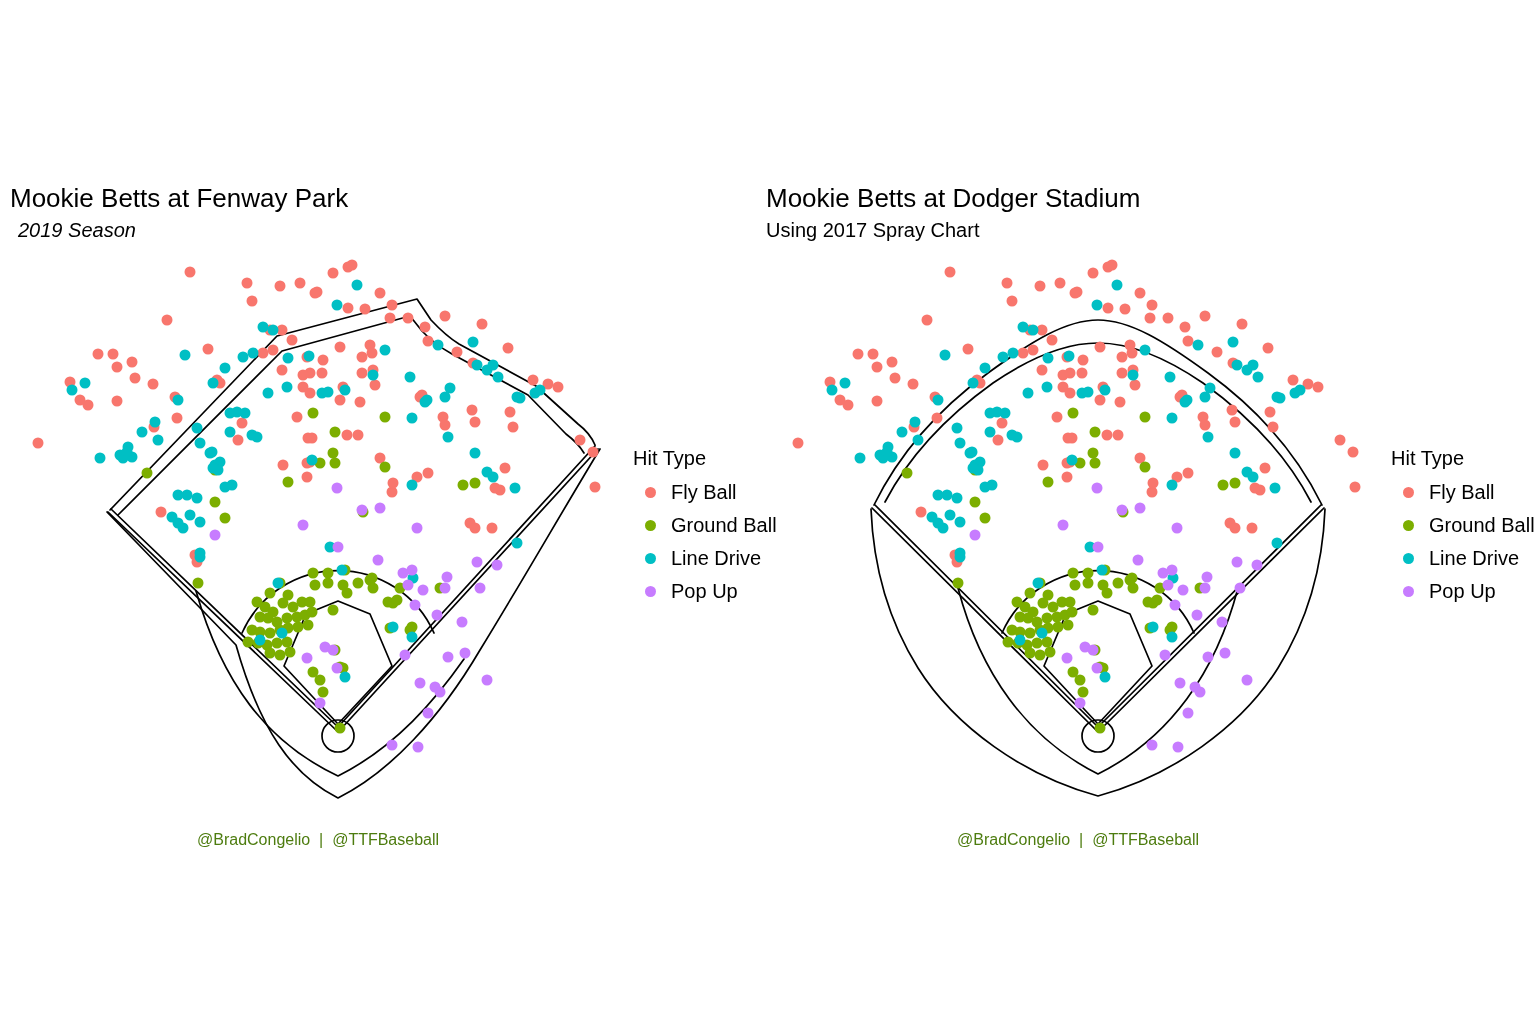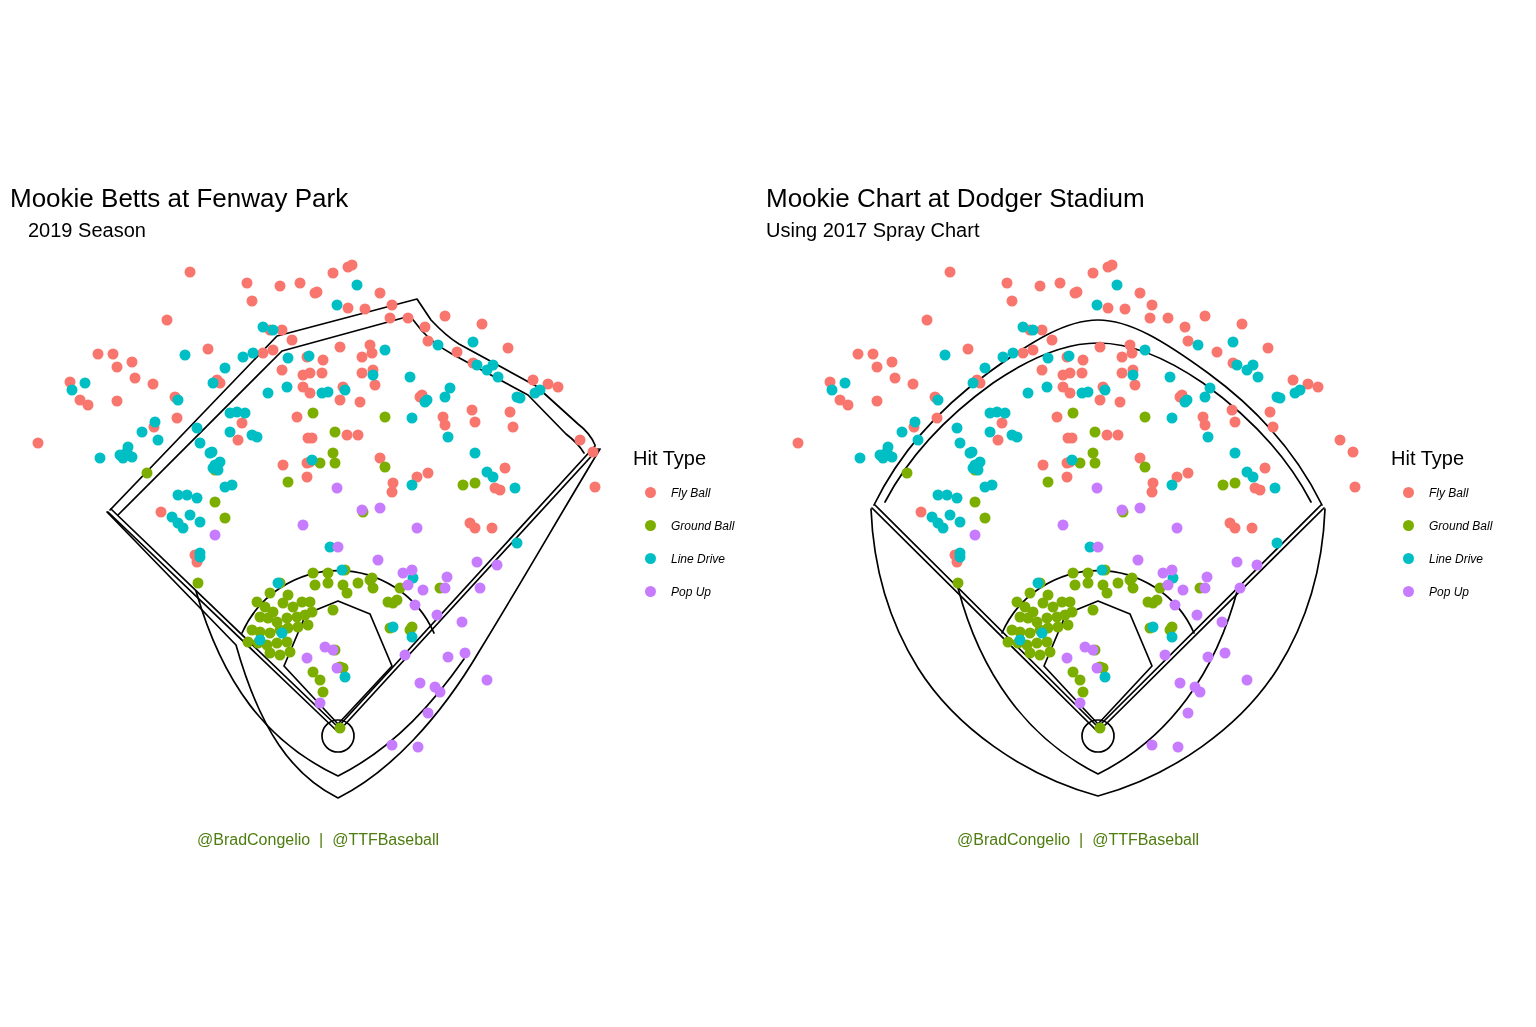--- a/index.html
+++ b/index.html
@@ -8,21 +8,21 @@
     background:#ffffff;font-family:"Liberation Sans",sans-serif;color:#000;
   }
   #spray-svg{position:absolute;left:0;top:0;}
   .panel-title{position:absolute;font-size:26px;line-height:1.1;color:#000;white-space:nowrap;text-align:right;}
   .panel-subtitle{position:absolute;font-size:20px;line-height:1.1;color:#000;white-space:nowrap;}
   .caption{position:absolute;width:600px;font-size:16px;color:#4d7c0f;white-space:pre;}
   .legend{position:absolute;}
   .legend-title{font-size:20px;margin-bottom:6px;color:#000;}
   .legend-item{display:flex;align-items:center;height:33px;}
   .legend-key{width:11px;height:11px;border-radius:50%;margin-left:12px;flex:0 0 auto;}
-  .legend-label{font-size:12px;margin-left:15px;white-space:nowrap;color:#000;font-style:italic;}
+  .legend-label{font-size:20px;margin-left:15px;white-space:nowrap;color:#000;}
   .field-path{fill:none;stroke:#000;stroke-width:1.7;stroke-linejoin:round;stroke-linecap:round;}
 </style>
 </head>
 <body>
 
 <svg id="spray-svg" width="1536" height="1027" viewBox="0 0 1536 1027">
 
   <g>
     <path class="field-path" d="M110,510 L277,336 L417,299 L431,320 Q446,336 459,344 L536,386 L578,424 Q590,433 595,445"></path>
     <path class="field-path" d="M118,515 L282,351 L410,316 L422,331 Q434,344 452,354 L528,395 L566,434 Q578,443 584,453"></path>
@@ -655,22 +655,22 @@
       <circle cx="1152" cy="745" r="5.5" fill="#C77CFF"></circle>
       <circle cx="1178" cy="747" r="5.5" fill="#C77CFF"></circle>
       <circle cx="1080" cy="703" r="5.5" fill="#C77CFF"></circle>
       <circle cx="1165" cy="655" r="5.5" fill="#C77CFF"></circle>
       <circle cx="1200" cy="692" r="5.5" fill="#C77CFF"></circle>
       <circle cx="1222" cy="622" r="5.5" fill="#C77CFF"></circle>
     </g>
 </svg>
 
 <div class="panel-title" style="left:10px;top:184px;">Mookie Betts at Fenway Park</div>
-<div class="panel-subtitle" style="left:28px;top:219px;">2019 Season</div>
-<div class="panel-title" style="left:766px;top:184px;">Mookie Chart at Dodger Stadium</div>
+<div class="panel-subtitle" style="left:18px;top:219px;font-style:italic;">2019 Season</div>
+<div class="panel-title" style="left:766px;top:184px;">Mookie Betts at Dodger Stadium</div>
 <div class="panel-subtitle" style="left:766px;top:219px;">Using 2017 Spray Chart</div>
 
 <div class="legend" style="left:633px;top:447px;">
   <div class="legend-title">Hit Type</div>
   <div class="legend-item">
     <span class="legend-key" style="background: rgb(248, 118, 109);"></span>
     <span class="legend-label">Fly Ball</span>
   </div>
   <div class="legend-item">
     <span class="legend-key" style="background: rgb(124, 174, 0);"></span>

